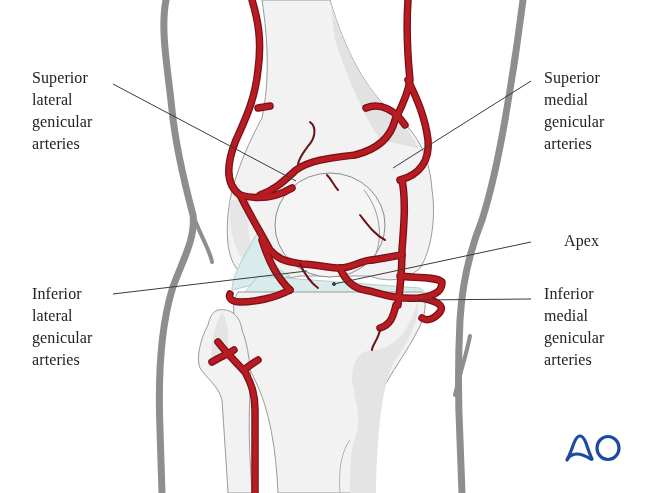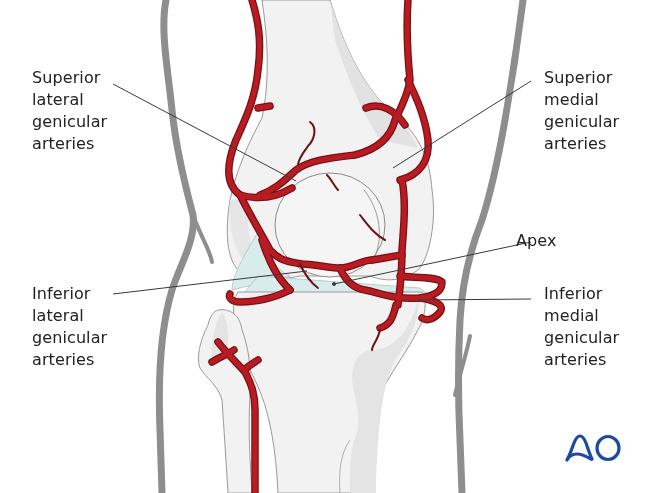--- a/index.html
+++ b/index.html
@@ -1,17 +1,17 @@
 <!DOCTYPE html>
 <html><head>
   <meta charset="utf-8">
   <style>
     html, body { margin: 0; padding: 0; background: #ffffff; }
     body { width: 665px; height: 493px; position: relative; overflow: hidden; font-family: "DejaVu Sans", "Liberation Sans", sans-serif; }
-    #stage { position: absolute; left: 0; top: 0; width: 544px; height: 493px; }
+    #stage { position: absolute; left: 0; top: 0; width: 544px; height: 493px; font-family: Liberation Serif, serif; }
     svg#art { position: absolute; left: 0; top: 0; }
     .label { position: absolute; font-size: 16px; line-height: 22px; color: #222222; letter-spacing: 0.1px; }
     .label span { display: block; white-space: nowrap; }
     .logo { position: absolute; left: 565px; top: 433px; width: 58px; height: 30px; }
   </style>
 </head>
 <body>
 
 <div id="stage">
 
@@ -113,21 +113,21 @@
     <span>arteries</span>
   </div>
 
   <div class="label" style="left:544px; top:67px;">
     <span>Superior</span>
     <span>medial</span>
     <span>genicular</span>
     <span>arteries</span>
   </div>
 
-  <div class="label" style="left:516px; top:230px;">
+  <div class="label" style="left:564px; top:230px;">
     <span>Apex</span>
   </div>
 
   <div class="label" style="left:32px; top:283px;">
     <span>Inferior</span>
     <span>lateral</span>
     <span>genicular</span>
     <span>arteries</span>
   </div>
 

